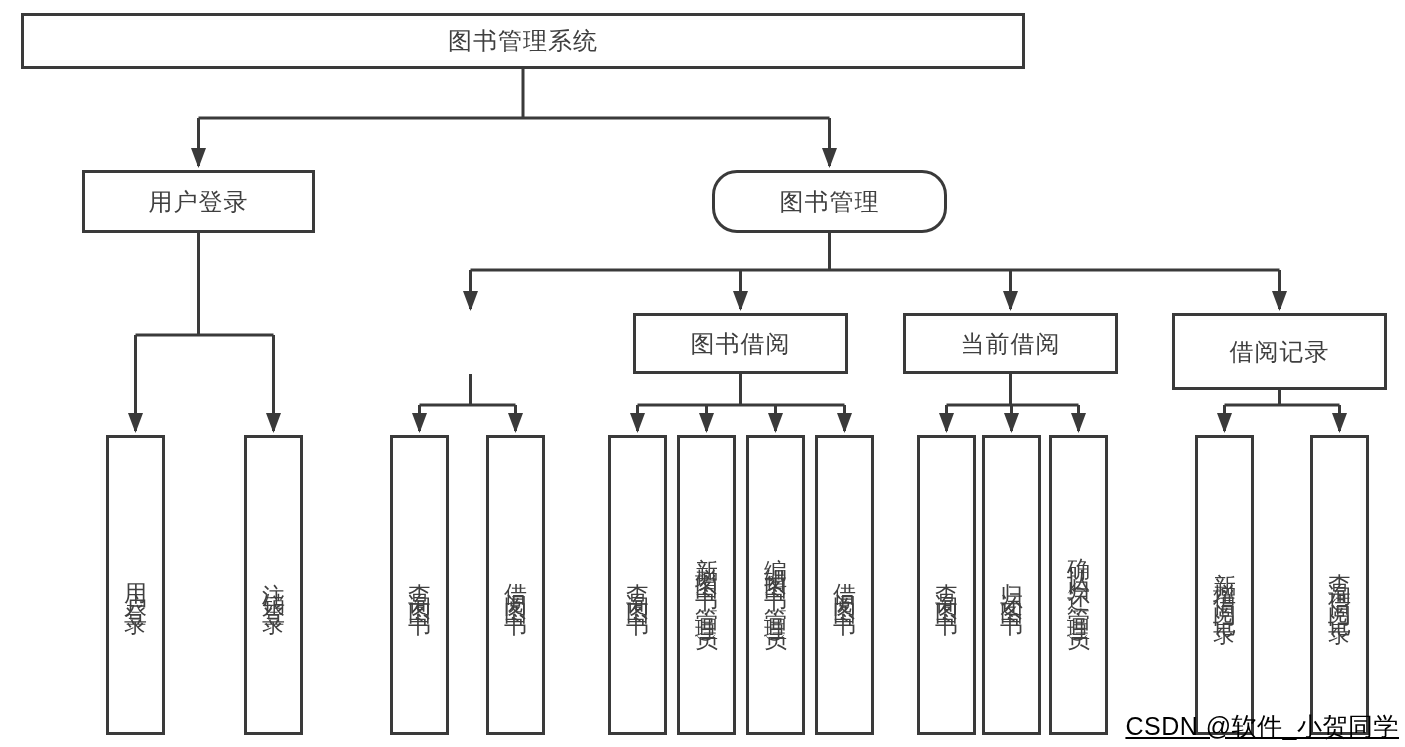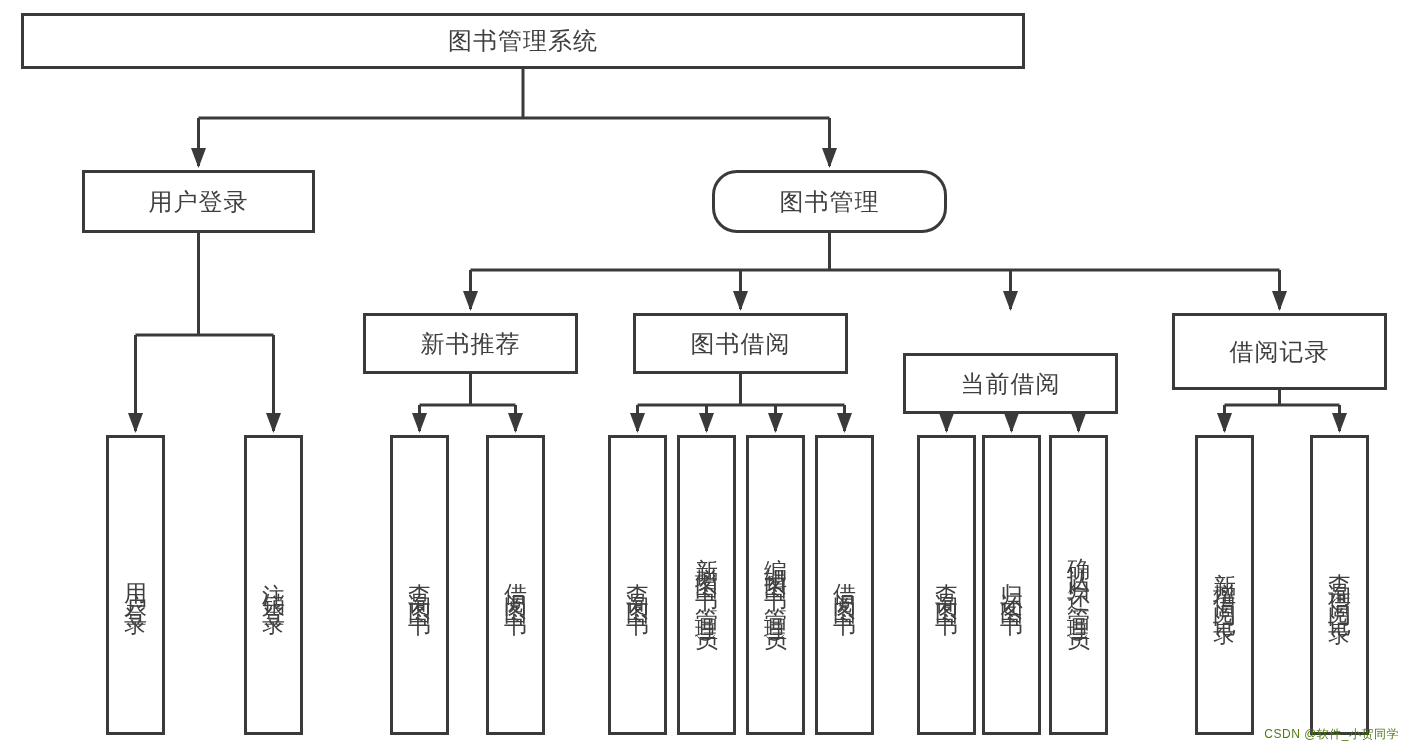--- a/index.html
+++ b/index.html
@@ -35,25 +35,26 @@
     writing-mode: vertical-rl;
     text-orientation: mixed;
     font-size: 23px;
     letter-spacing: 10px;
     line-height: 1;
   }
   .watermark {
     position: absolute;
     right: 6px;
     bottom: 4px;
-    font-size: 12px;
-    color: #4d7c0f;
+    font-size: 25px;
+    color: #000000;
     letter-spacing: 0.5px;
     white-space: nowrap;
     z-index: 10;
+    text-decoration: underline;
   }
 </style>
 </head>
 <body>
 
 <div class="canvas">
 
   <svg class="wires" viewBox="0 0 1405 747" aria-hidden="true">
     <defs>
       <marker id="arr" viewBox="0 0 20 15" refX="18" refY="7.5" markerWidth="20" markerHeight="15" orient="auto" markerUnits="userSpaceOnUse">
@@ -101,27 +102,24 @@
     <span>图书管理系统</span>
   </div>
 
   <div class="node h-node" style="left:82px; top:170px; width:233px; height:63px;">
     <span>用户登录</span>
   </div>
   <div class="node h-node" style="left:712px; top:170px; width:235px; height:63px;border-radius:25px;">
     <span>图书管理</span>
   </div>
 
-  <div class="node h-node" style="left:363px; top:313px; width:215px; height:61px;">
-    <span>新书推荐</span>
-  </div>
   <div class="node h-node" style="left:633px; top:313px; width:215px; height:61px;text-align:center;">
     <span>图书借阅</span>
   </div>
-  <div class="node h-node" style="left:903px; top:313px; width:215px; height:61px;margin-top:40px;">
+  <div class="node h-node" style="left:903px; top:313px; width:215px; height:61px;">
     <span>当前借阅</span>
   </div>
   <div class="node h-node" style="left:1172px; top:313px; width:215px; height:77px;">
     <span>借阅记录</span>
   </div>
 
   <div class="node v-node" style="left:106px; top:435px; width:59px; height:300px;">
     <span>用户登录</span>
   </div>
   <div class="node v-node" style="left:244px; top:435px; width:59px; height:300px;">

